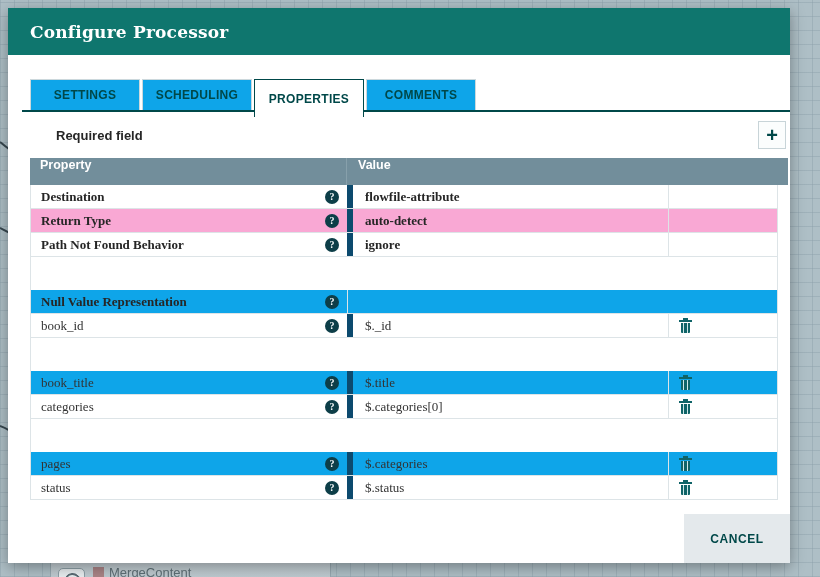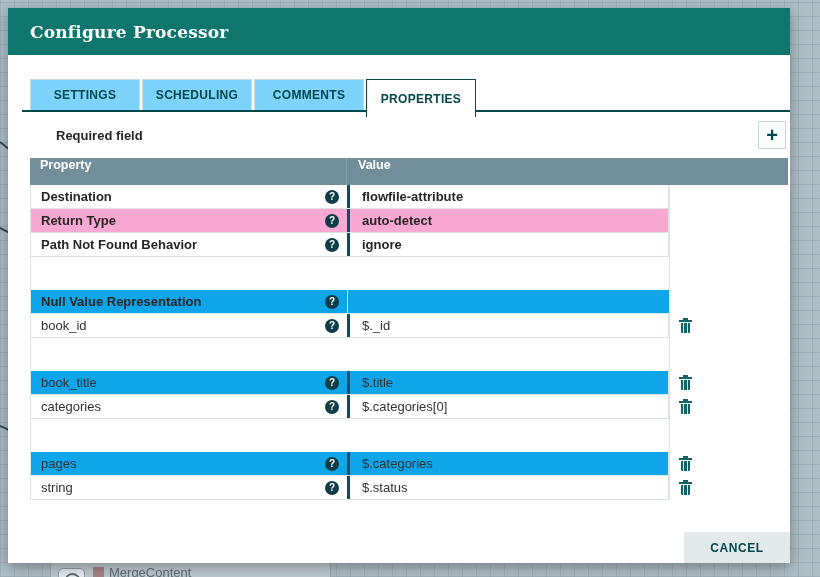--- a/index.html
+++ b/index.html
@@ -61,21 +61,21 @@
 
   
   .tabbar {
     display: flex; align-items: flex-end;
     margin: 24px 0 0 14px; padding-left: 8px;
     border-bottom: 2px solid #004849;
   }
   .tab {
     width: 110px; height: 31px; margin-right: 2px;
     display: flex; align-items: center; justify-content: center;
-    background: #7dd3fc; border: 1px solid #ccd8dc; border-bottom: none;
+    background: #0ea5e9; border: 1px solid #ccd8dc; border-bottom: none;
     font-size: 12px; font-weight: 700; color: #004849; letter-spacing: .3px;
     cursor: pointer;
   }
   .tab.active {
     background: #ffffff; border: 1px solid #004849; border-bottom: none;
     height: 38px; margin-bottom: -7px; position: relative; z-index: 2;
   }
 
   .content { margin-left: 22px; width: 758px; position: relative; }
 
@@ -98,55 +98,55 @@
     color: #ffffff; font-size: 12.5px; font-weight: 700;
   }
   .th-prop { padding-left: 10px; width: 316px; }
   .th-val  { padding-left: 12px; }
   .tbl-header .hdr-divider {
     position: absolute; left: 316px; top: 0; bottom: 0; width: 1px;
     background: #87a0ab;
   }
 
   .tbl-body {
-    width: 640px;
-    border-left: 1px solid #dde4e7; border-right: 1px solid #dde4e7;
+    width: 748px;
+    border-left: 1px solid #dde4e7; border-right: 1px solid #dde4e7; font-family: Liberation Serif, serif;
   }
   .prow {
     display: grid; grid-template-columns: 316px 321px 1fr;
     height: 24px; border-bottom: 1px solid #dde4e7;
     font-size: 13px; color: #333333; background: #ffffff; cursor: pointer;
   }
   .prow.alt { background: #0ea5e9; margin-top: 33px; }
   .prow.hl  { background: #f9a8d4; }
   .prow.req .prop-name, .prow.req .val-text { font-weight: 700; color: #262626; }
   .cell { display: flex; align-items: center; }
   .cell.prop { padding: 0 8px 0 10px; justify-content: space-between; }
-  .cell.val  { border-left: 3px solid #0c4a6e; padding-left: 12px; }
+  .cell.val  { border-left: 6px solid #0c4a6e; padding-left: 12px; }
   .cell.del  { border-left: 1px solid #dde4e7; padding-left: 12px; }
 
   .help-icon {
     width: 14px; height: 14px; border-radius: 50%;
     background: #0d3e48; color: #ffffff;
     font-size: 10px; font-weight: 700; line-height: 14px; text-align: center;
     flex: 0 0 14px;
   }
 
   
   .trash-icon { position: relative; width: 9px; height: 10px; margin-top: 4px;
     background: linear-gradient(90deg,#0f6468 0 2px,#cfe7e8 2px 3px,#0f6468 3px 6px,#cfe7e8 6px 7px,#0f6468 7px 9px);
     border-radius: 0 0 1px 1px; cursor: pointer;
   }
   .trash-icon::before { content: ""; position: absolute; top: -3px; left: -2px; width: 13px; height: 2px; background: #0f6468; }
   .trash-icon::after  { content: ""; position: absolute; top: -5px; left: 2px;  width: 5px;  height: 2px; background: #0f6468; }
 
   
   .footer-buttons { position: absolute; right: 0; bottom: 0; display: flex; }
   .btn {
-    height: 31px; border: none; font-size: 12px; font-weight: 700;
+    height: 49px; border: none; font-size: 12px; font-weight: 700;
     letter-spacing: .6px; cursor: pointer; font-family: "Liberation Sans", sans-serif; margin-left: 40px;
   }
   .btn-cancel { width: 106px; background: #e4e9ec; color: #004849; }
   .btn-apply  { width: 87px;  background: #728e9b; color: #ffffff; }
 </style>
 </head>
 <body>
 
 <div class="backdrop">
   <svg class="conn-lines" width="30" height="460">
@@ -166,25 +166,25 @@
     <span class="dialog-title">Configure Processor</span>
   </div>
 
   <div class="tabbar">
     <div class="tab">
       <span>SETTINGS</span>
     </div>
     <div class="tab">
       <span>SCHEDULING</span>
     </div>
+    <div class="tab active">
+      <span>PROPERTIES</span>
+    </div>
     <div class="tab">
       <span>COMMENTS</span>
-    </div>
-    <div class="tab active">
-      <span>PROPERTIES</span>
     </div>
   </div>
 
   <div class="content">
     <div class="toolbar">
       <span class="required-label">Required field</span>
       <button class="add-btn">
         <span>+</span>
       </button>
     </div>
@@ -276,21 +276,21 @@
           </div>
           <div class="cell val">
             <span class="val-text">$.categories</span>
           </div>
           <div class="cell del">
             <div class="trash-icon"></div>
           </div>
         </div>
         <div class="prow">
           <div class="cell prop">
-            <span class="prop-name">string</span>
+            <span class="prop-name">status</span>
             <span class="help-icon">?</span>
           </div>
           <div class="cell val">
             <span class="val-text">$.status</span>
           </div>
           <div class="cell del">
             <div class="trash-icon"></div>
           </div>
         </div>
       </div>

